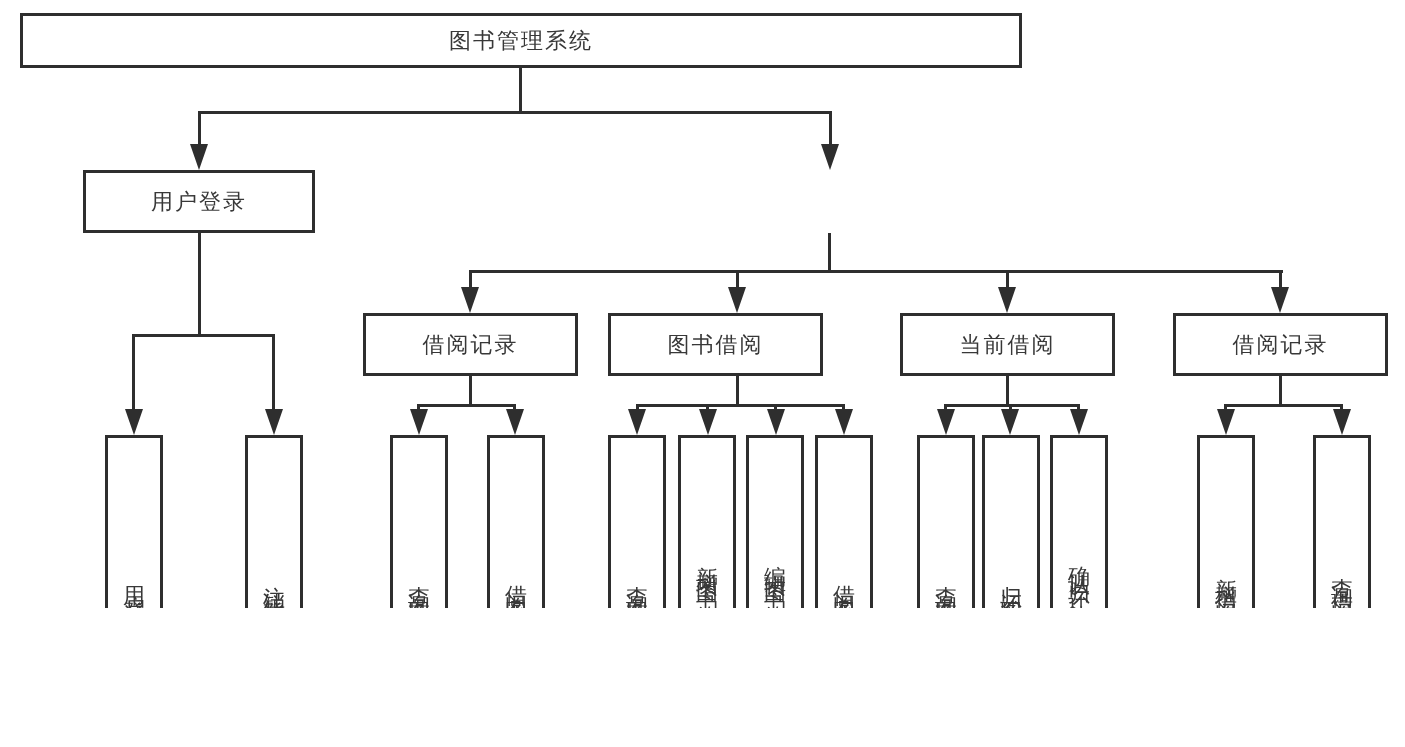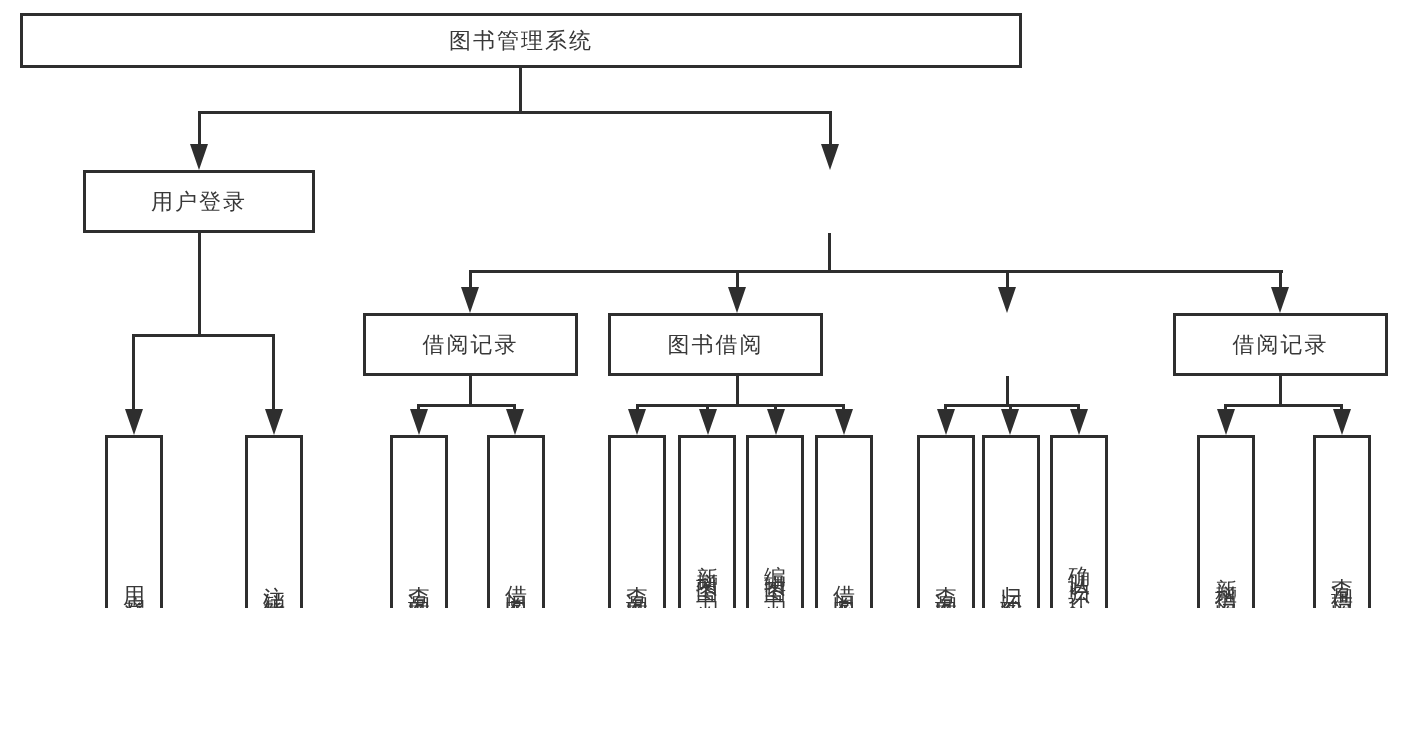--- a/index.html
+++ b/index.html
@@ -90,20 +90,21 @@
   <div class="arrow" style="left:461px;top:287px"></div>
   <div class="vline" style="left:736px;top:270px;height:19px"></div>
   <div class="arrow" style="left:728px;top:287px"></div>
   <div class="vline" style="left:1006px;top:270px;height:19px"></div>
   <div class="arrow" style="left:998px;top:287px"></div>
   <div class="vline" style="left:1279px;top:270px;height:19px"></div>
   <div class="arrow" style="left:1271px;top:287px"></div>
 
   <div class="box hbox lvl3" style="left:363px">借阅记录</div>
   <div class="box hbox lvl3" style="left:608px">图书借阅</div>
+  <div class="box hbox lvl3" style="left:900px">当前借阅</div>
   <div class="box hbox lvl3" style="left:1173px">借阅记录</div>
 
   <div class="vline" style="left:469px;top:376px;height:31px"></div>
   <div class="hline" style="left:417px;top:404px;width:99px"></div>
   <div class="vline" style="left:417px;top:404px;height:8px"></div>
   <div class="arrow" style="left:410px;top:409px"></div>
   <div class="vline" style="left:513px;top:404px;height:8px"></div>
   <div class="arrow" style="left:506px;top:409px"></div>
 
   <div class="vline" style="left:736px;top:376px;height:31px"></div>

